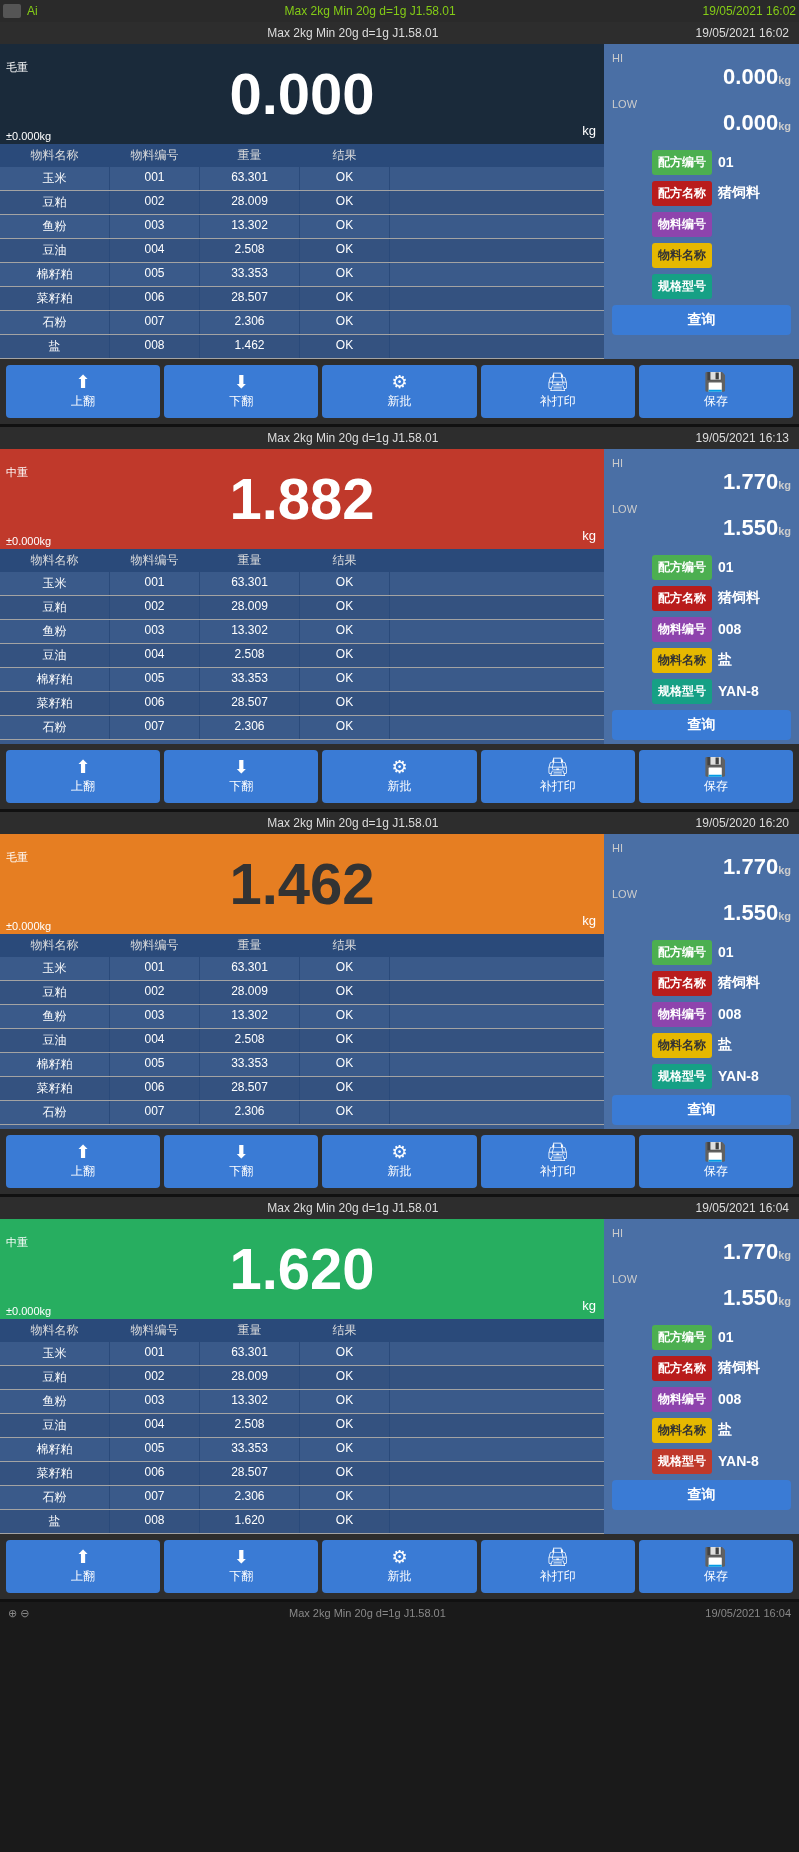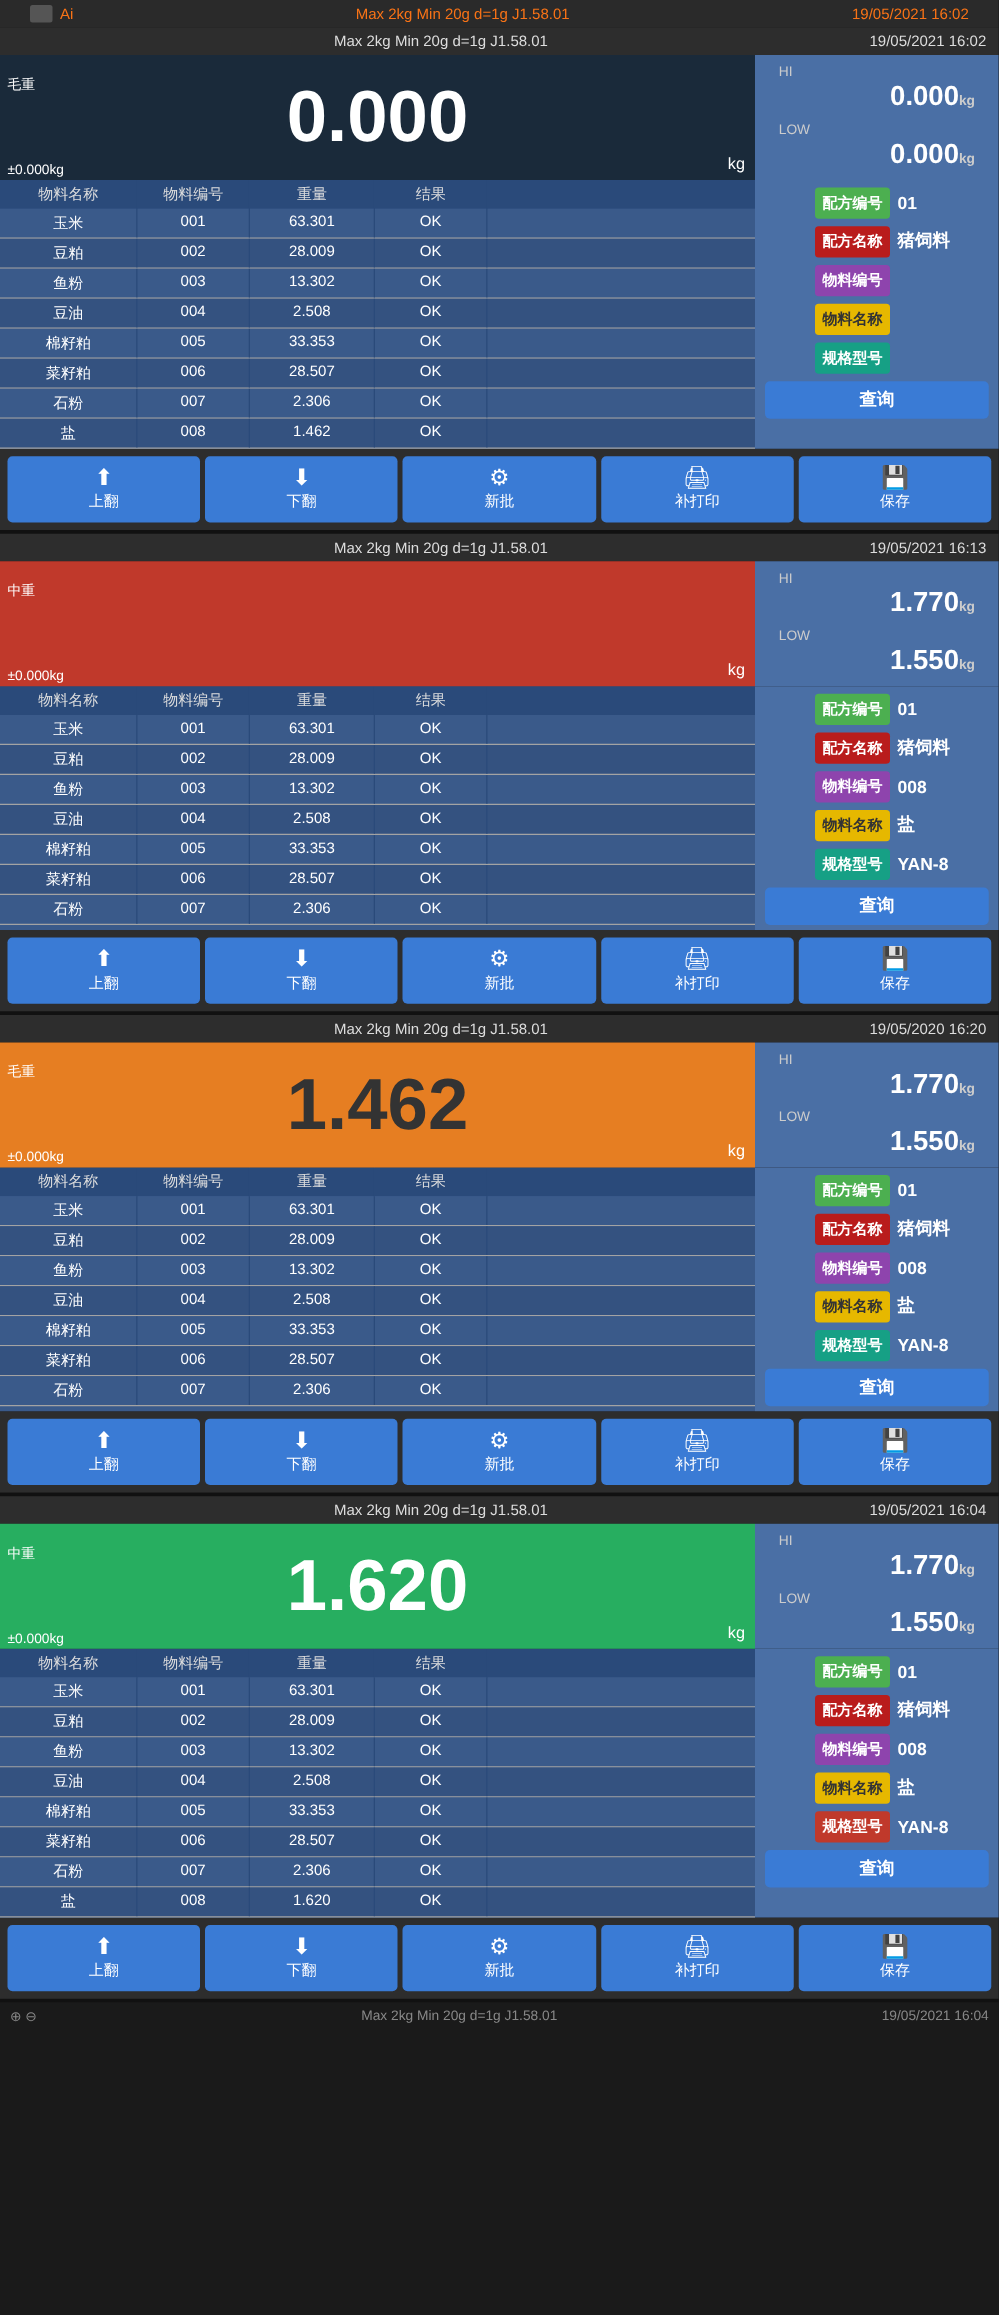--- a/index.html
+++ b/index.html
@@ -6,26 +6,26 @@
     body {
       width: 799px;
       font-family: Arial, sans-serif;
       background: #1a1a1a;
       overflow-x: hidden;
     }
 
     
     .status-bar {
       background: #2a2a2a;
-      color: #f97316;
+      color: #84cc16;
       font-size: 12px;
       display: flex;
       justify-content: space-between;
       align-items: center;
-      padding: 2px 24px;
+      padding: 2px 3px;
       height: 22px;
     }
     .status-left { display: flex; align-items: center; gap: 6px; }
     .status-icon { width: 18px; height: 14px; background: #555; border-radius: 2px; display: inline-block; }
 
     
     .panel {
       width: 799px;
       border-bottom: 3px solid #111;
     }
@@ -80,21 +80,21 @@
       right: 8px;
       font-size: 13px;
       color: #fff;
     }
     .panel-display-right {
       width: 195px;
       background: #4a6fa5;
       display: flex;
       flex-direction: column;
       justify-content: space-around;
-      padding: 4px 19px;
+      padding: 4px 8px;
     }
     .hi-row, .low-row {
       display: flex;
       flex-direction: column;
       align-items: flex-end;
     }
     .hi-label, .low-label {
       font-size: 11px;
       color: #ccc;
       align-self: flex-start;
@@ -386,20 +386,21 @@
     </div>
     <div class="panel">
       <div class="panel-topbar">
         <span></span>
         <span>Max 2kg  Min 20g  d=1g    J1.58.01</span>
         <span>19/05/2021  16:13</span>
       </div>
       <div class="panel-display">
         <div class="panel-display-left bg-red">
     <span class="weight-label">中重</span>
+    <span class="big-weight">1.882</span>
     <span class="weight-sublabel">±0.000kg</span>
     <span class="weight-unit">kg</span>
   </div>
         <div class="panel-display-right">
     <div class="hi-row">
       <span class="hi-label">HI</span>
       <span class="hi-value">1.770<span class="hi-unit">kg</span></span>
     </div>
     <div class="low-row">
       <span class="low-label">LOW</span>

